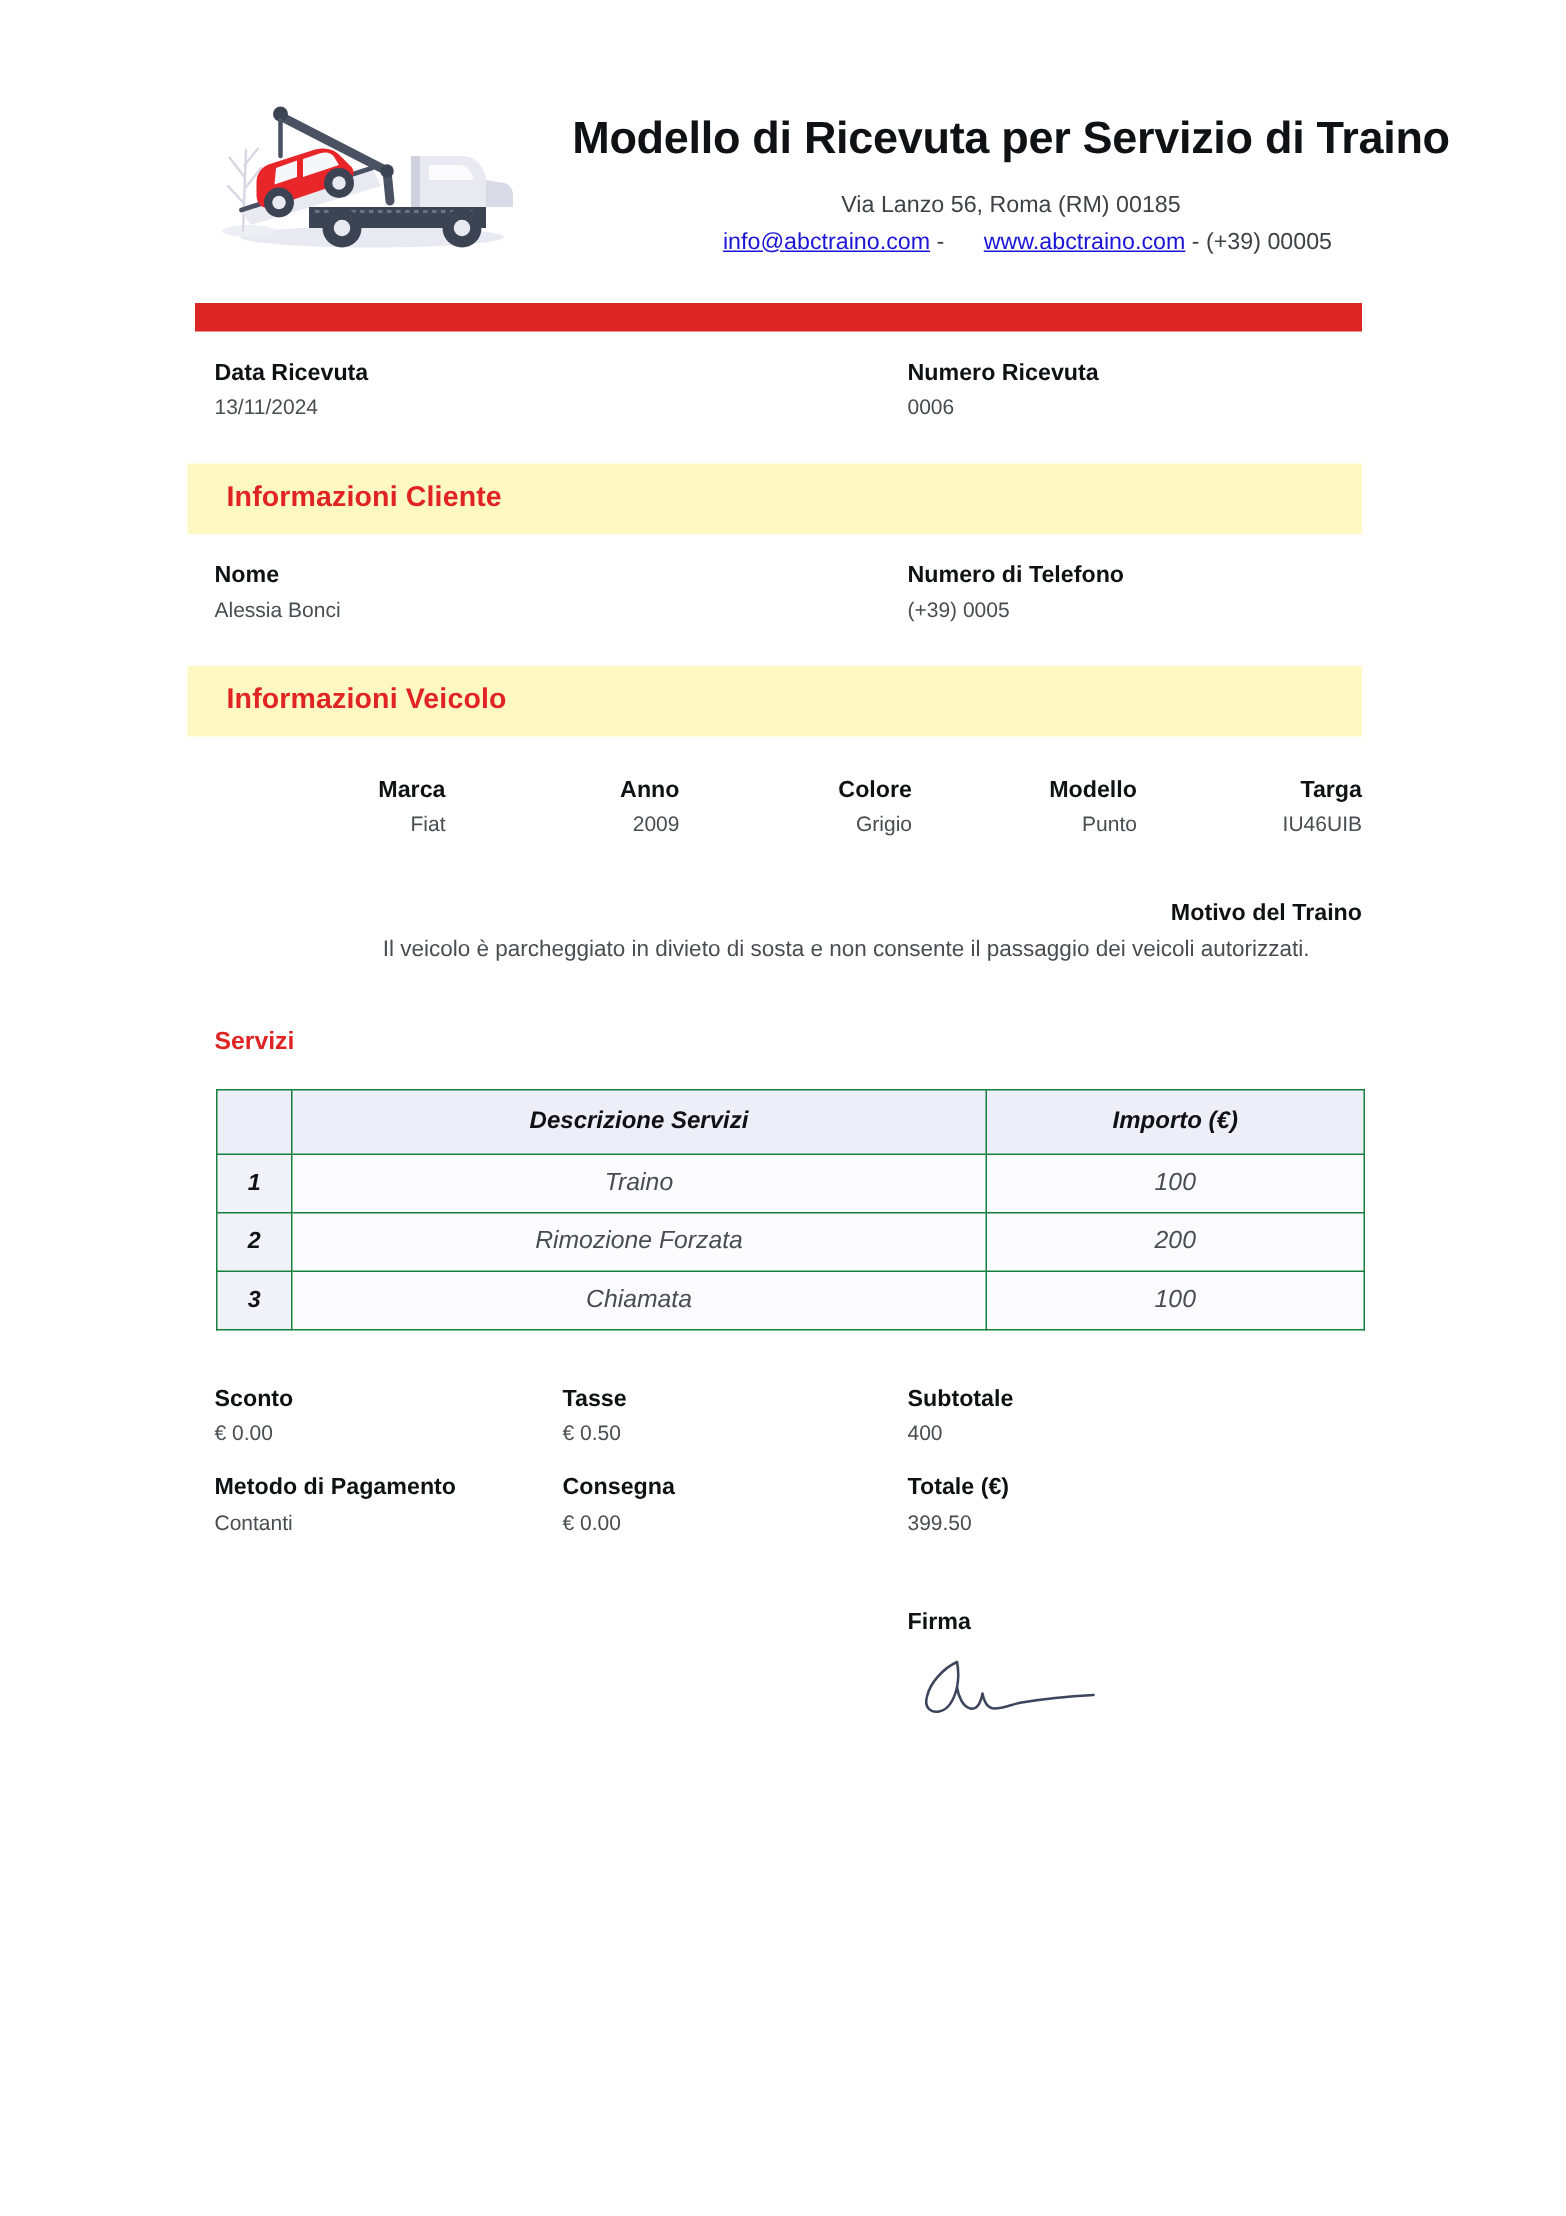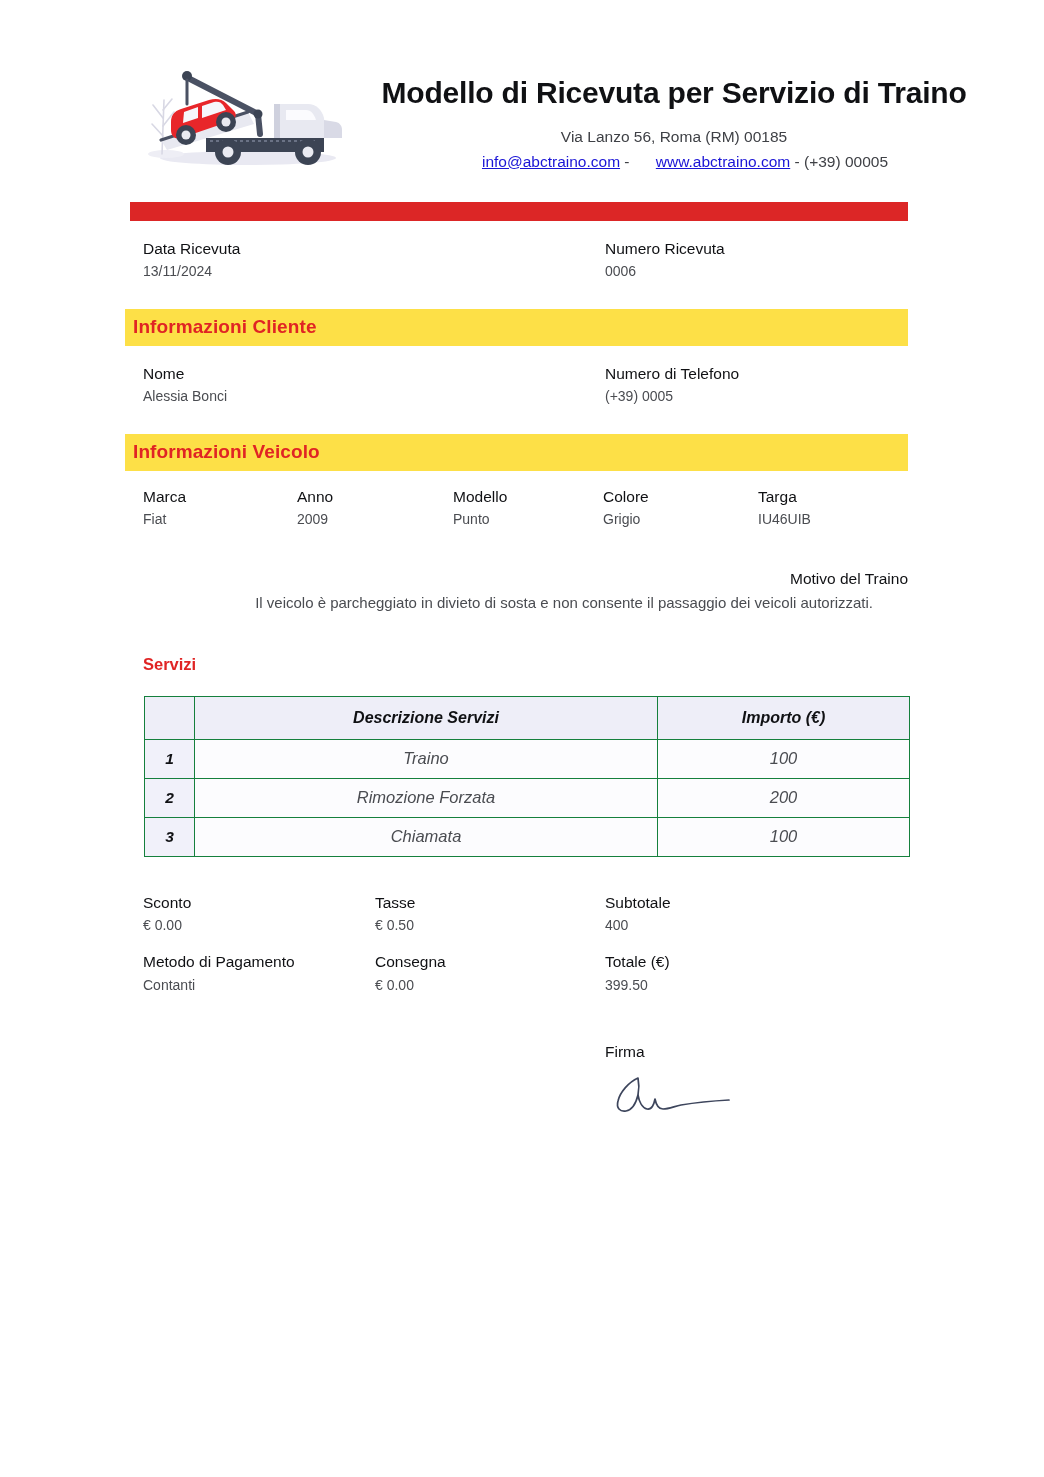--- a/index.html
+++ b/index.html
@@ -84,21 +84,21 @@
   }
   .inner {
     margin: 0 136px 0 143px;
   }
   .full-band {
     margin: 0 136px 0 125px;
   }
 
   .fld-label {
     font-size: 15.5px;
-    font-weight: 400;
+    font-weight: 700;
     color: #101114;
     line-height: 1.5;
   }
   .fld-value {
     font-size: 14px;
     font-weight: 400;
     color: #4a4c51;
     line-height: 1.62;
   }
 
@@ -108,39 +108,40 @@
     margin-top: 16px;
   }
   .row2 > .col {
     width: 462px;
     flex: 0 0 462px;
     box-sizing: border-box;
   }
 
   
   .section-band {
-    background: #fde047;
-    height: 37px;
+    background: #fef9c3;
+    height: 47px;
     display: flex;
     align-items: center;
-    padding-left: 8px;
+    padding-left: 26px;
     box-sizing: border-box;
     margin-top: 26px;
   }
   .section-band .section-title {
     font-size: 19px;
     font-weight: 700;
     color: #e02424;
     letter-spacing: 0.1px;
   }
 
   
   .veh-grid {
     display: flex;
-    margin-top: 14px;
+    margin-top: 24px;
+    text-align: right;
   }
   .veh-col { box-sizing: border-box; }
   .veh-col.c0 { width: 154px; flex:0 0 154px; }
   .veh-col.c1 { width: 156px; flex:0 0 156px; }
   .veh-col.c2 { width: 150px; flex:0 0 150px; }
   .veh-col.c3 { width: 155px; flex:0 0 155px; }
   .veh-col.c4 { width: 150px; flex:0 0 150px; }
 
   
   .reason-block { margin-top: 36px; text-align: right; }
@@ -327,27 +328,27 @@
     <div class="inner">
       <div class="veh-grid">
         <div class="veh-col c0">
           <div class="fld-label">Marca</div>
           <div class="fld-value">Fiat</div>
         </div>
         <div class="veh-col c1">
           <div class="fld-label">Anno</div>
           <div class="fld-value">2009</div>
         </div>
+        <div class="veh-col c3">
+          <div class="fld-label">Colore</div>
+          <div class="fld-value">Grigio</div>
+        </div>
         <div class="veh-col c2">
           <div class="fld-label">Modello</div>
           <div class="fld-value">Punto</div>
-        </div>
-        <div class="veh-col c3">
-          <div class="fld-label">Colore</div>
-          <div class="fld-value">Grigio</div>
         </div>
         <div class="veh-col c4">
           <div class="fld-label">Targa</div>
           <div class="fld-value">IU46UIB</div>
         </div>
       </div>
 
       <div class="reason-block">
         <div class="fld-label">Motivo del Traino</div>
         <div class="reason-text">Il veicolo è parcheggiato in divieto di sosta e non consente il passaggio dei veicoli autorizzati.</div>

